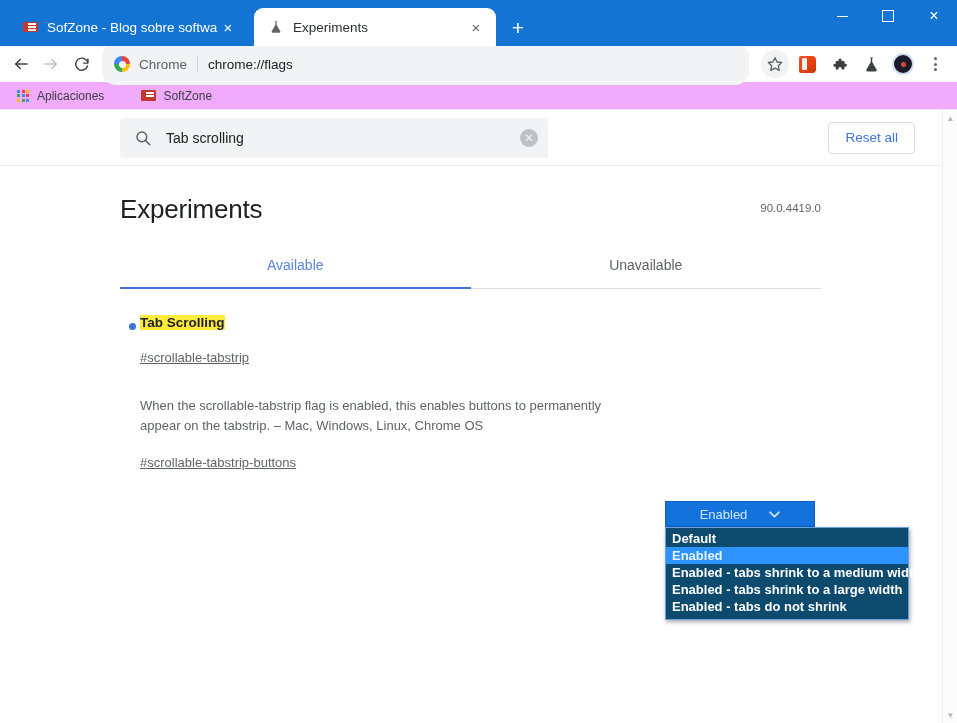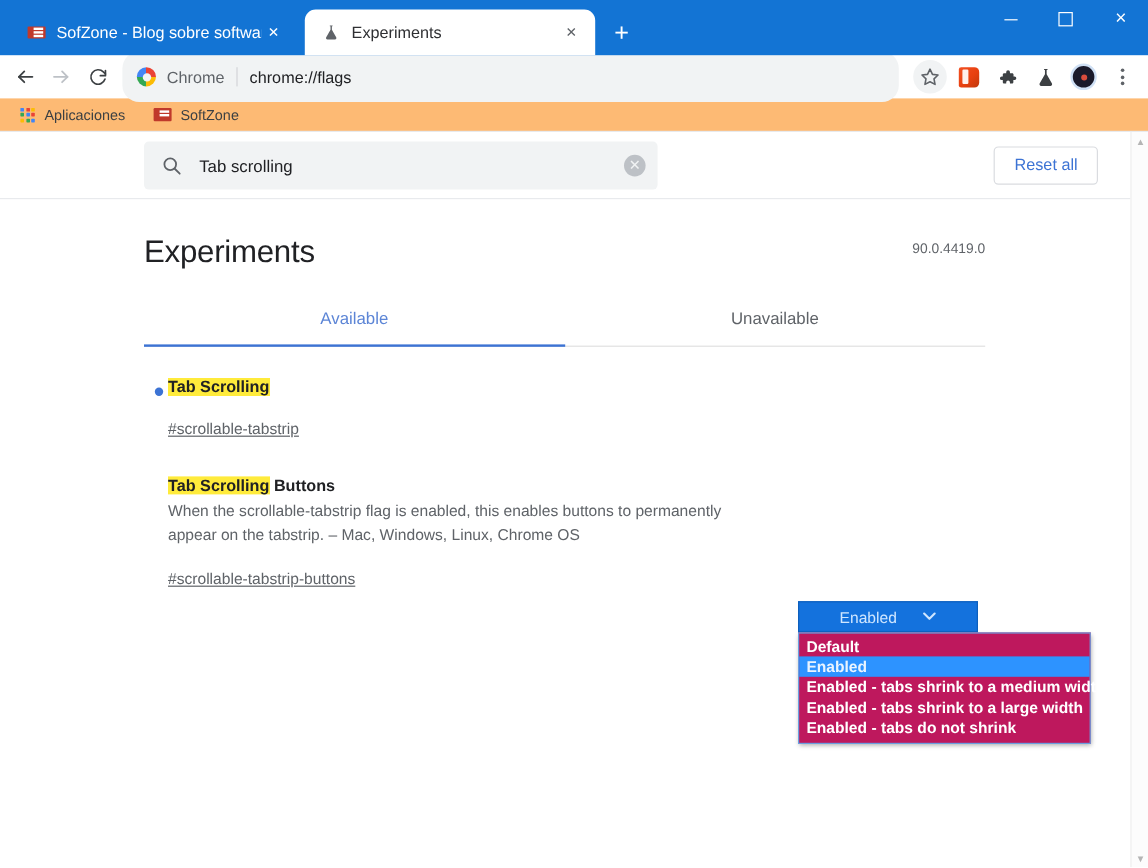--- a/index.html
+++ b/index.html
@@ -206,27 +206,28 @@
   }
 
   .kebab {
     display:flex; flex-direction:column; gap:2.5px; align-items:center;
   }
   .kebab i { width:3px; height:3px; border-radius:50%; background:#5f6368; display:block; }
 
   
   .bookmarks {
     height: 28px;
-    background: #fdba74;
+    background: #f0abfc;
     display: flex;
     align-items: center;
     padding-left: 12px;
     font-size: 12px;
     color: #3c4043;
     border-bottom: 1px solid #e8eaed;
+    gap: 13px;
   }
   .bm-item {
     display: flex; align-items: center;
     margin-right: 16px;
     cursor: pointer;
     padding: 3px 4px;
     border-radius: 4px;
   }
   .apps-grid {
     width: 14px; height: 14px;
@@ -407,21 +408,21 @@
     cursor: pointer;
     position: relative;
   }
   .select-box .chev { color:#cfe6ff; font-size:11px; line-height:1; }
 
   .dropdown-list {
     position: absolute;
     left: 0;
     top: 26px;
     width: 244px;
-    background: #be185d;
+    background: #0c4a6e;
     border: 1px solid #6a9fe0;
     padding: 2px 0 4px 0;
     box-shadow: 1px 2px 4px rgba(0,0,0,.35);
   }
   .dd-option {
     font-size: 13px;
     font-weight: bold;
     color: #ffffff;
     padding: 0 6px;
     height: 17px;
@@ -612,23 +613,20 @@
 
         <div class="flag-entry">
           <span class="flag-dot"></span>
           <div class="flag-title">
             <span class="hl">Tab Scrolling</span><span></span>
           </div>
           <a class="flag-perm">#scrollable-tabstrip</a>
         </div>
 
         <div class="flag-entry" style="margin-top:30px;">
-          <div class="flag-title">
-            <span class="hl">Tab Scrolling</span><span> Buttons</span>
-          </div>
           <div class="flag-desc">When the scrollable-tabstrip flag is enabled, this enables buttons to permanently appear on the tabstrip. – Mac, Windows, Linux, Chrome OS</div>
           <a class="flag-perm">#scrollable-tabstrip-buttons</a>
         </div>
 
       </div>
 
       <div class="select-wrap">
         <div class="select-box">
           <span>Enabled</span>
           <span class="chev">

